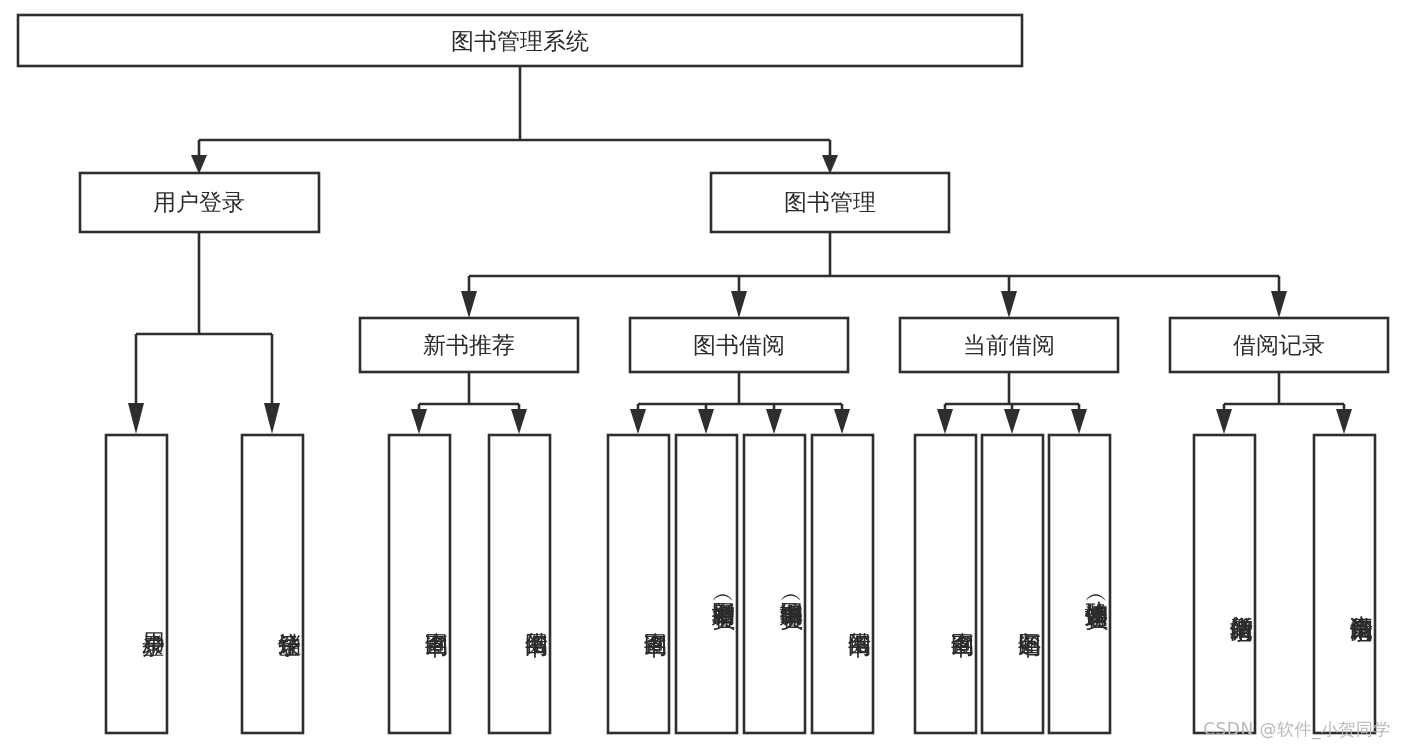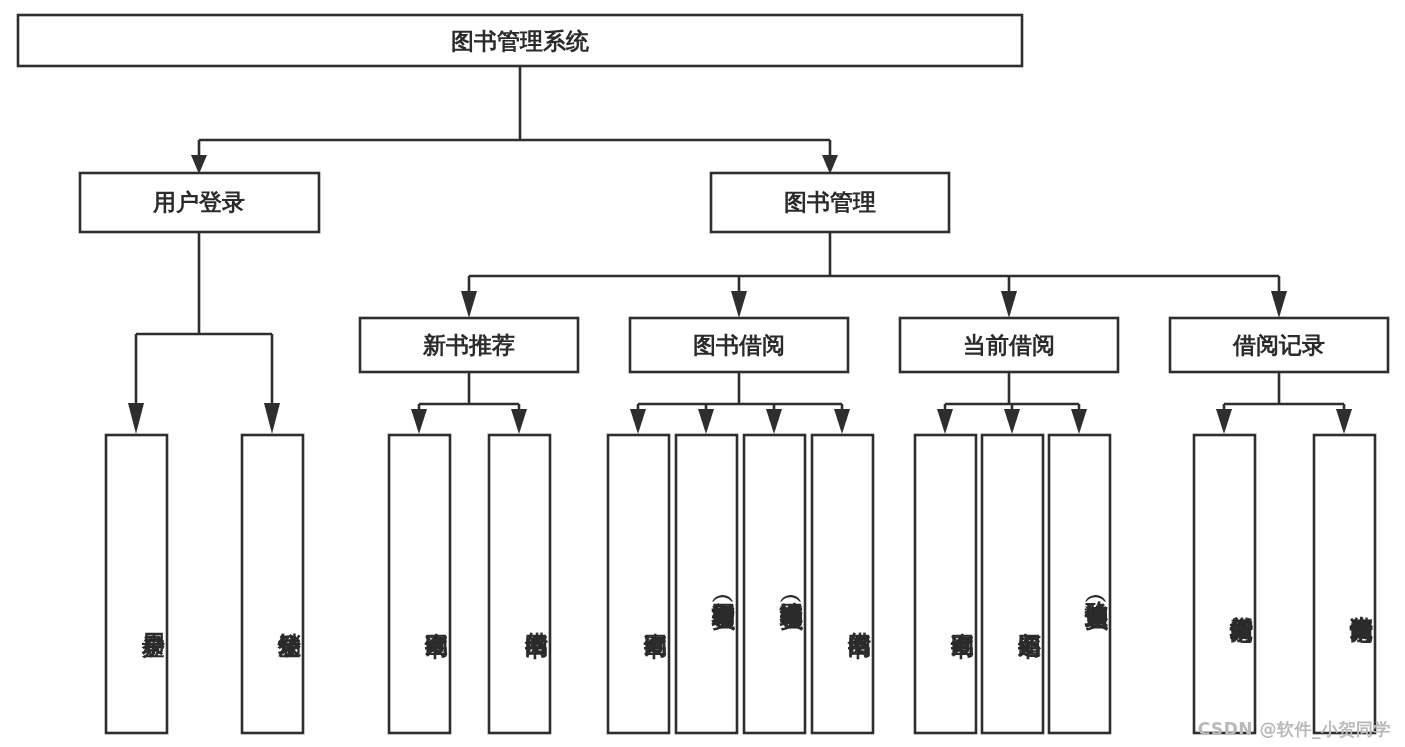--- a/index.html
+++ b/index.html
@@ -13,21 +13,20 @@
     width: 1405px;
     height: 747px;
     overflow: hidden;
     position: relative;
   }
   #diagram-root {
     position: relative;
     width: 1405px;
     height: 747px;
     background: #ffffff;
-    font-weight: bold;
   }
   svg.flow {
     position: absolute;
     top: 0;
     left: 0;
     width: 1405px;
     height: 747px;
     display: block;
   }
   .node-rect {

